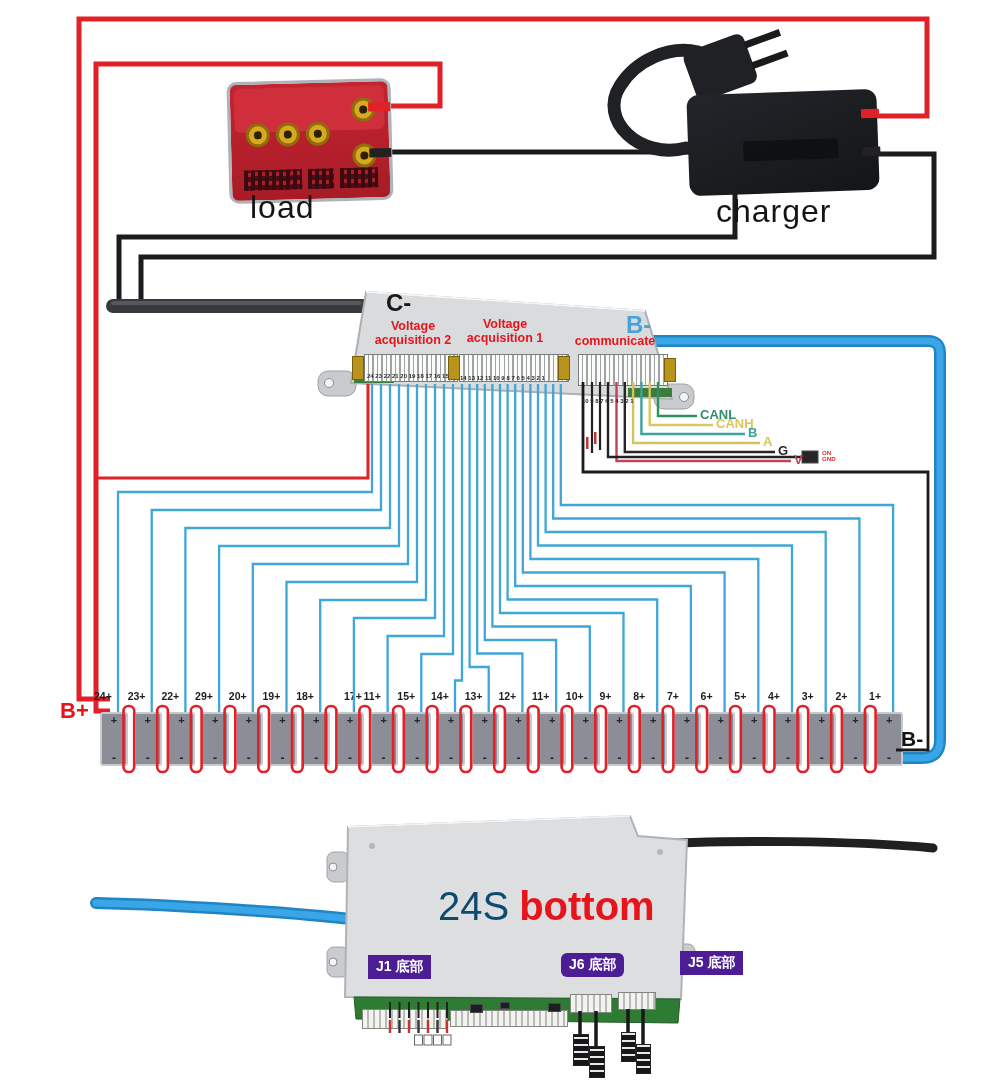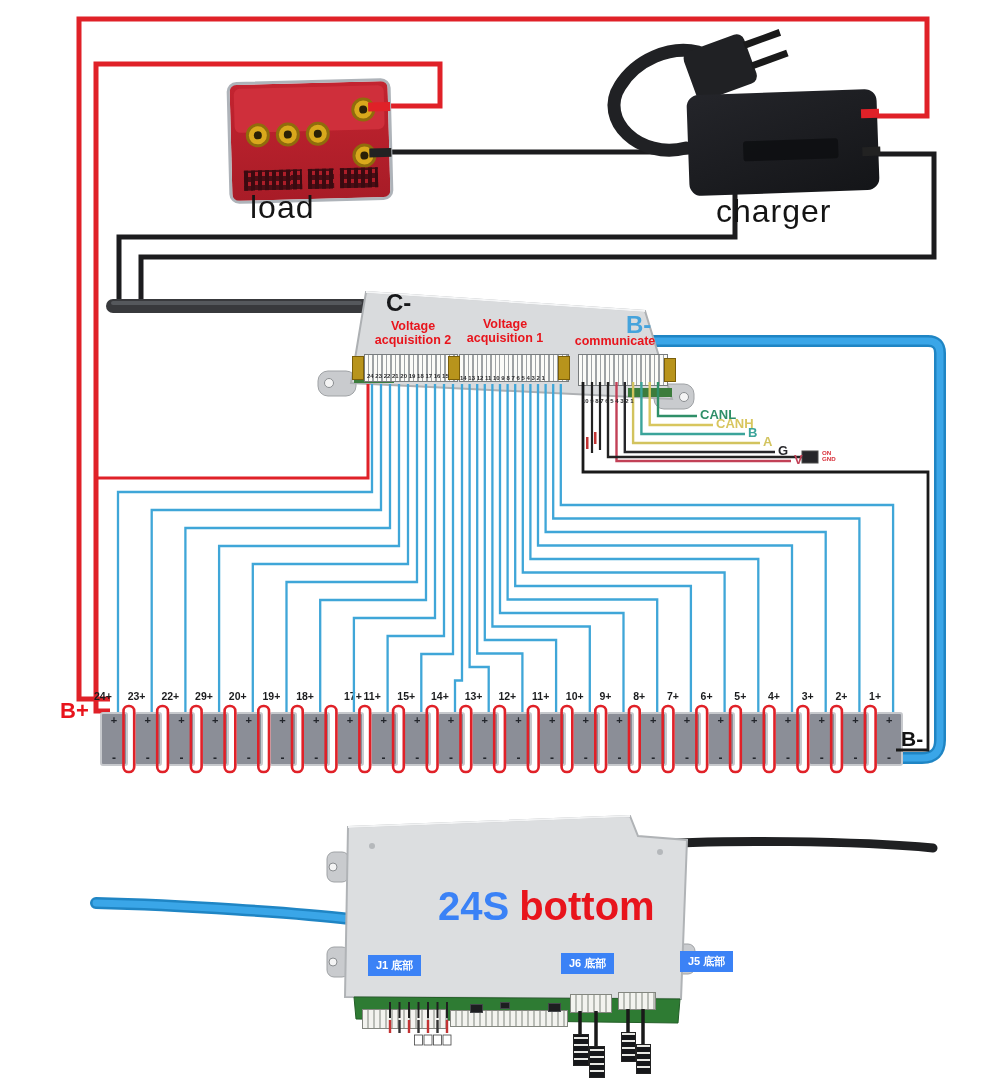--- a/index.html
+++ b/index.html
@@ -14,23 +14,23 @@
   .tinypins{position:absolute;font-size:10px;font-weight:bold;color:#2c2c2e;transform:scale(0.6);transform-origin:0 0;white-space:nowrap;}
   .bplus{font-size:22px;color:var(--label_red);}
   .bminusbot{font-size:21px;color:#131313;}
   .comm-label{position:absolute;font-weight:bold;font-size:13px;white-space:nowrap;}
   .ongnd{position:absolute;color:#d8303a;font-size:10px;font-weight:bold;line-height:9px;transform:scale(0.62);transform-origin:0 0;}
   .cell-label{position:absolute;font-size:10.5px;font-weight:bold;color:#1b1c1e;}
   .cell{position:absolute;width:24px;height:50px;background:var(--battery_gray);border:2px solid #c7c9cd;border-radius:3px;}
   .cell-plus{position:absolute;top:0;left:0;width:100%;text-align:center;font-size:11px;font-weight:bold;color:#23262c;line-height:12px;}
   .cell-minus{position:absolute;bottom:0;left:0;width:100%;text-align:center;font-size:12px;font-weight:bold;color:#23262c;line-height:11px;}
   .titlebottom{font-size:40px;}
-  .titlebottom .blk{color:#3b82f6;font-weight:bold;margin-right:10px;}
+  .titlebottom .blk{color:#0c4a6e;font-weight:normal;margin-right:10px;}
   .titlebottom .red{color:var(--label_red);font-weight:bold;}
-  .chip{position:absolute;background:#3b82f6;color:#fff;font-weight:bold;font-size:11px;padding:3px 8px;white-space:nowrap;}
+  .chip{position:absolute;background:#4c1d95;color:#fff;font-weight:bold;font-size:14px;padding:3px 8px;white-space:nowrap;}
   #load-device{position:absolute;left:228px;top:80px;width:158px;height:116px;background:linear-gradient(#c32430,#a81c27);border:3px solid #aeb3b9;border-radius:10px;transform:rotate(-1.5deg);}
   .load-top{position:absolute;left:4px;top:4px;right:4px;height:44px;background:#cf2f3b;border-radius:6px;}
   .gold{position:absolute;width:18px;height:18px;border-radius:50%;background:#d9a81c;border:3px solid #8f6c0c;}
   .gold-dot{position:absolute;left:5px;top:5px;width:8px;height:8px;border-radius:50%;background:#2a2106;}
   .pins{position:absolute;background:repeating-linear-gradient(90deg,#3a0a10 0 4px,rgba(0,0,0,0) 4px 7px),repeating-linear-gradient(0deg,#4a0d14 0 5px,rgba(0,0,0,0) 5px 9px);}
   .stub{position:absolute;height:9px;}
   #charger-device{position:absolute;left:688px;top:92px;width:190px;height:101px;background:linear-gradient(160deg,#24252a,#141518);border-radius:12px;transform:rotate(-2deg);}
   .charger-emboss{position:absolute;left:55px;top:48px;width:95px;height:20px;background:#0d0e10;border-radius:3px;opacity:.8;}
   .conn{position:absolute;background:repeating-linear-gradient(90deg,#fbfbf8 0 3px,#9fa3a5 3px 4.5px);border:1px solid #787c7e;}
   .gold-blk{position:absolute;width:10px;height:22px;background:#b8941c;border:1px solid #7a5e0a;}
@@ -362,21 +362,21 @@
     <div class="redlbl" style="left:565px;top:334px;width:100px;">communicate</div>
     <div class="tinypins" style="left:367px;top:373px;">24 23 22 21 20 19 18 17 16 15</div>
     <div class="tinypins" style="left:460px;top:375px;">14 13 12 11 10 9 8 7 6 5 4 3 2 1</div>
     <div class="tinypins" style="left:582px;top:398px;">10 9 8 7 6 5 4 3 2 1</div>
     <div class="lbl bplus" style="left:60px;top:698px;">B+</div>
     <div class="lbl bminusbot" style="left:901px;top:727px;">B-</div>
     <div class="lbl titlebottom" style="left:438px;top:884px;">
       <span class="blk">24S</span><span class="red">bottom</span>
     </div>
     <div class="chip" style="left:368px;top:955px;">J1 底部</div>
-    <div class="chip" style="left:561px;top:953px;">J6 底部</div>
+    <div class="chip" style="left:561px;top:953px;border-radius:6px;">J6 底部</div>
     <div class="chip" style="left:644px;top:951px;margin-left:36px;">J5 底部</div>
     <div class="ongnd" style="left:822px;top:450px;">
       <div>ON</div>
       <div>GND</div>
     </div>
   <div class="comm-label" style="left: 700px; top: 407px; color: rgb(47, 143, 104);">CANL</div>
       <div class="comm-label" style="left: 716px; top: 416px; color: rgb(216, 198, 94);">CANH</div>
       <div class="comm-label" style="left: 748px; top: 425px; color: rgb(59, 164, 154);">B</div>
       <div class="comm-label" style="left: 763px; top: 434px; color: rgb(210, 195, 94);">A</div>
       <div class="comm-label" style="left: 778px; top: 443px; color: rgb(38, 38, 42);">G</div>

